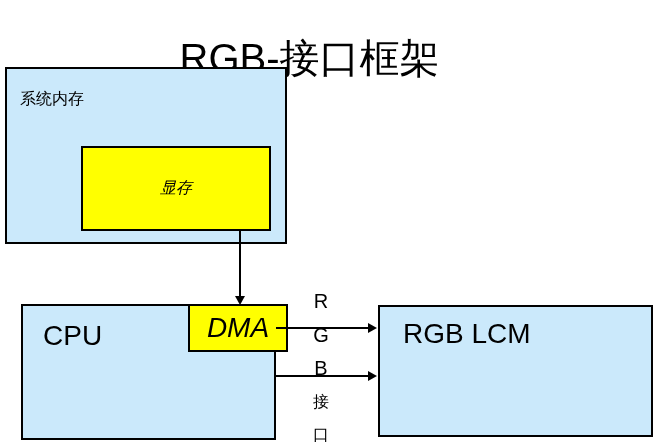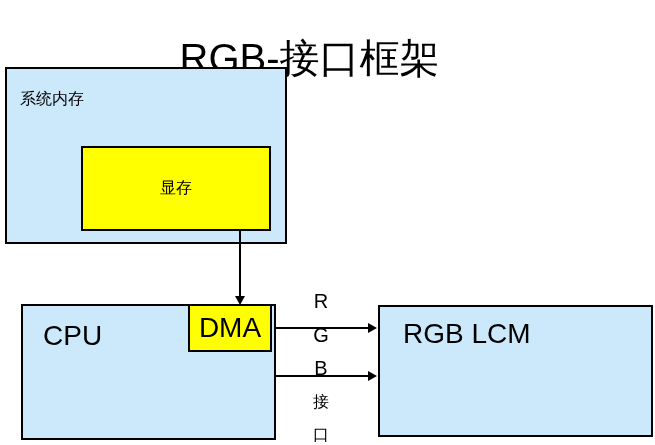--- a/index.html
+++ b/index.html
@@ -38,20 +38,21 @@
   }
   .label-cn { font-size: 16px; }
   .label-en { font-size: 28px; }
   .center-label {
     position: absolute;
     inset: 0;
     display: flex;
     align-items: center;
     justify-content: center;
     white-space: nowrap;
+    font-style: italic;
   }
   
   .vline {
     position: absolute;
     width: 0;
     border-left: 2px solid var(--line, #000000);
   }
   .hline {
     position: absolute;
     height: 0;
@@ -104,21 +105,21 @@
     <span class="center-label label-cn">显存</span>
   </div>
 
   <div class="vline" style="left:239px; top:231px; height:66px;"></div>
   <div class="arrowhead-down" style="left:235px; top:296px;"></div>
 
   <div class="box fill-blue" style="left:21px; top:304px; width:255px; height:136px;">
     <span class="box-label label-en" style="left:20px; top:14px;">CPU</span>
   </div>
 
-  <div class="box fill-yellow" style="left:188px; top:304px; width:84px; height:48px;">
+  <div class="box fill-yellow" style="left:188px; top:304px; width:100px; height:48px;">
     <span class="center-label label-en">DMA</span>
   </div>
 
   <div class="hline" style="left:276px; top:327px; width:93px;"></div>
   <div class="arrowhead-right" style="left:368px; top:323px;"></div>
 
   <div class="hline" style="left:276px; top:375px; width:93px;"></div>
   <div class="arrowhead-right" style="left:368px; top:371px;"></div>
 
   <div class="bus-column">

